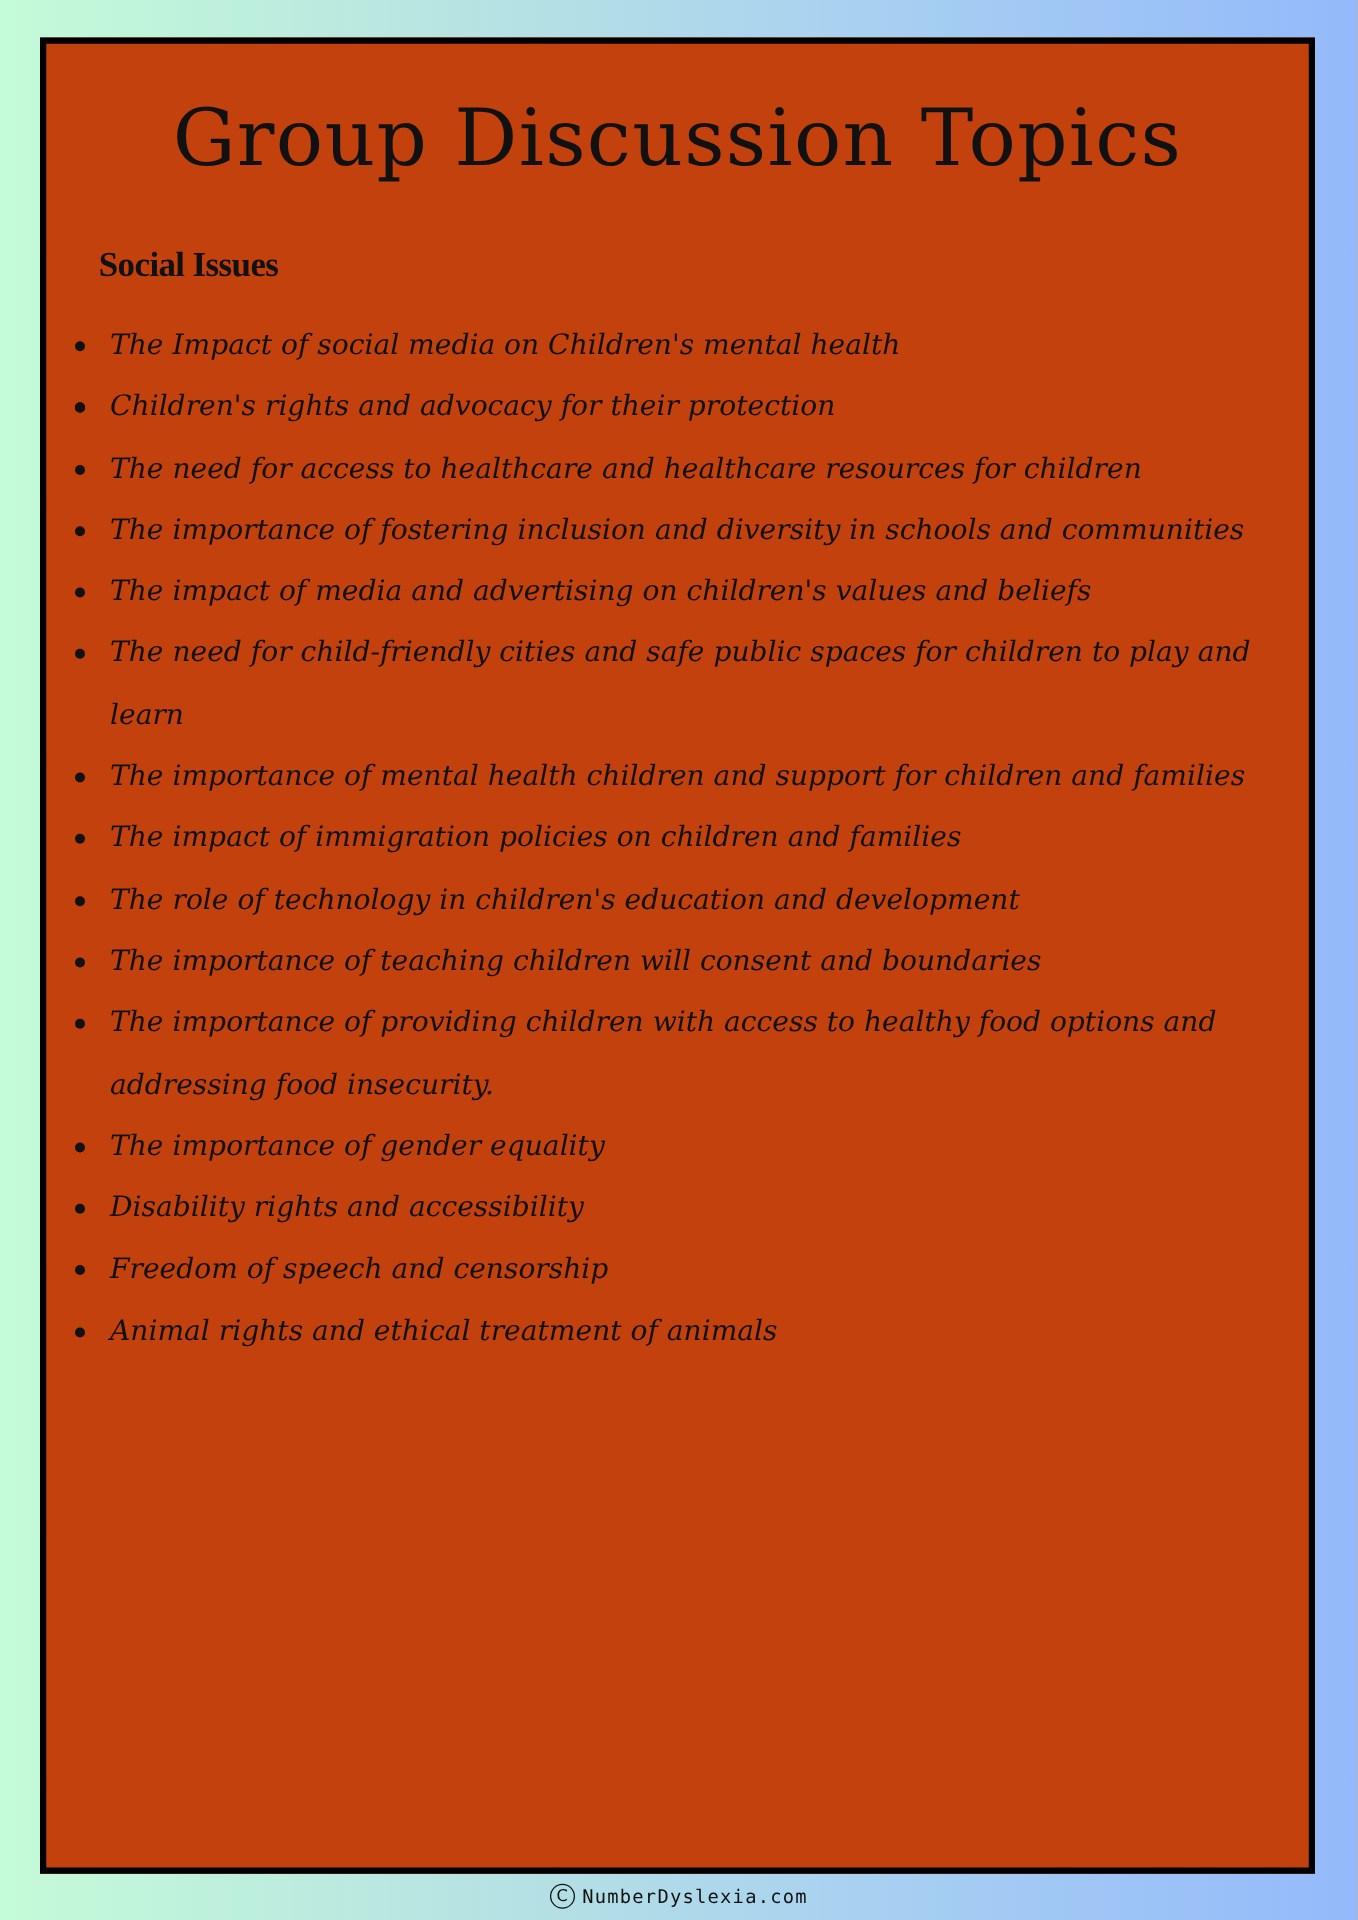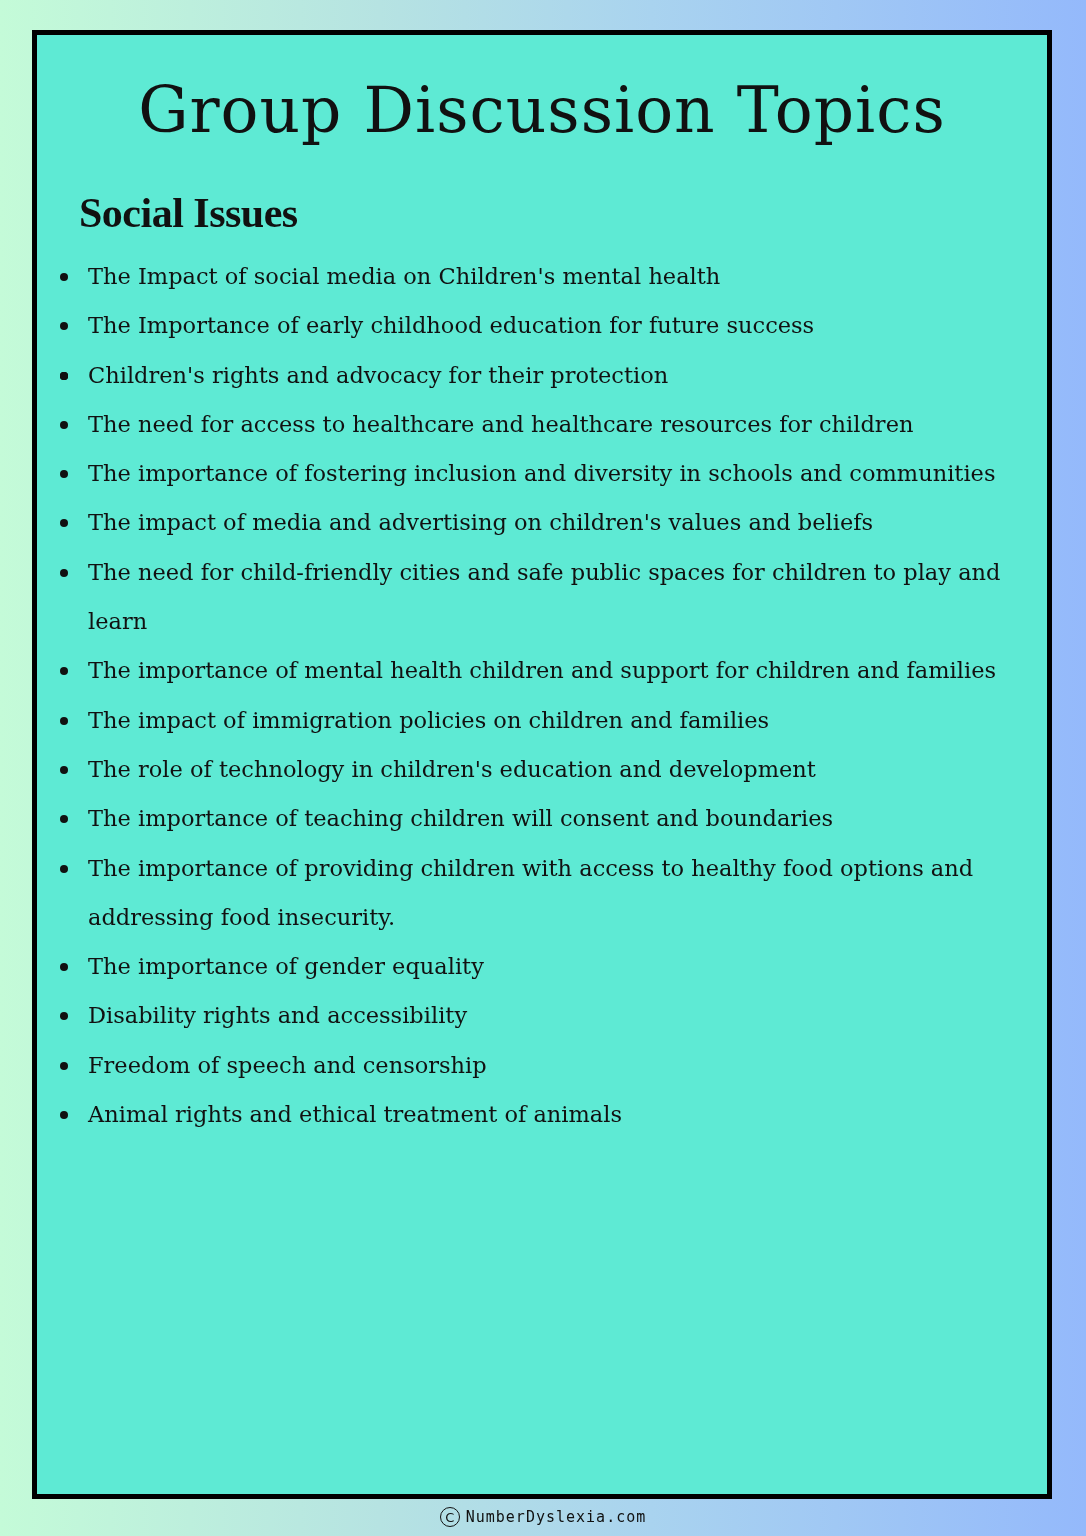--- a/index.html
+++ b/index.html
@@ -14,21 +14,21 @@
       background: linear-gradient(to right, #c4fbd8 0%, #b6e3e2 35%, #a9d3ef 60%, #94b9fb 100%);
       font-family: "Liberation Serif", "DejaVu Serif", serif;
       color: #111;
     }
     .frame {
       position: absolute;
       left: 32px;
       top: 30px;
       width: 1010px;
       height: 1459px;
-      background: #5eead4;
+      background: #c2410c;
       border: 5px solid #000;
     }
     .title {
       position: absolute;
       left: 0;
       right: 0;
       top: 36px;
       text-align: center;
       font-family: "DejaVu Serif", "Liberation Serif", serif;
       font-weight: normal;
@@ -38,21 +38,21 @@
       color: #111;
       margin: 0;
     }
     .section-heading {
       position: absolute;
       left: 42px;
       top: 148px;
       margin: 0;
       font-family: "Liberation Serif", "DejaVu Serif", serif;
       font-weight: bold;
-      font-size: 42px;
+      font-size: 28px;
       line-height: 60px;
       color: #111;
       letter-spacing: -0.5px;
     }
     .topic-list {
       position: absolute;
       left: 0;
       top: 217px;
       width: 1000px;
       margin: 0;
@@ -61,20 +61,21 @@
     }
     .topic-item {
       position: relative;
       padding-left: 51px;
       padding-right: 6px;
       font-family: "DejaVu Serif", "Liberation Serif", serif;
       font-size: 22.5px;
       line-height: 49.3px;
       color: #111;
       letter-spacing: 0px;
+      font-style: italic;
     }
     .bullet {
       position: absolute;
       left: 23px;
       top: 21px;
       width: 8px;
       height: 8px;
       border-radius: 50%;
       background: #111;
     }
@@ -109,21 +110,21 @@
     }
   </style>
 </head>
 <body>
 
 <div class="frame">
   <h1 class="title">Group Discussion Topics</h1>
   <h2 class="section-heading">Social Issues</h2>
   <ul class="topic-list">
     <li class="topic-item"><span class="bullet"></span><span>The Impact of social media on Children's mental health</span></li>
-    <li class="topic-item"><span class="bullet"></span><span>The Importance of early childhood education for future success</span></li>
+    <li class="topic-item"><span class="bullet"></span></li>
     <li class="topic-item"><span class="bullet"></span></li>
     <li class="topic-item"><span class="bullet"></span></li>
     <li class="topic-item"><span class="bullet"></span><span>Children's rights and advocacy for their protection</span></li>
     <li class="topic-item"><span class="bullet"></span><span>The need for access to healthcare and healthcare resources for children</span></li>
     <li class="topic-item"><span class="bullet"></span><span>The importance of fostering inclusion and diversity in schools and communities</span></li>
     <li class="topic-item"><span class="bullet"></span><span>The impact of media and advertising on children's values and beliefs</span></li>
     <li class="topic-item"><span class="bullet"></span><span>The need for child-friendly cities and safe public spaces for children to play and learn</span></li>
     <li class="topic-item"><span class="bullet"></span><span>The importance of mental health children and support for children and families</span></li>
     <li class="topic-item"><span class="bullet"></span><span>The impact of immigration policies on children and families</span></li>
     <li class="topic-item"><span class="bullet"></span><span>The role of technology in children's education and development</span></li>

